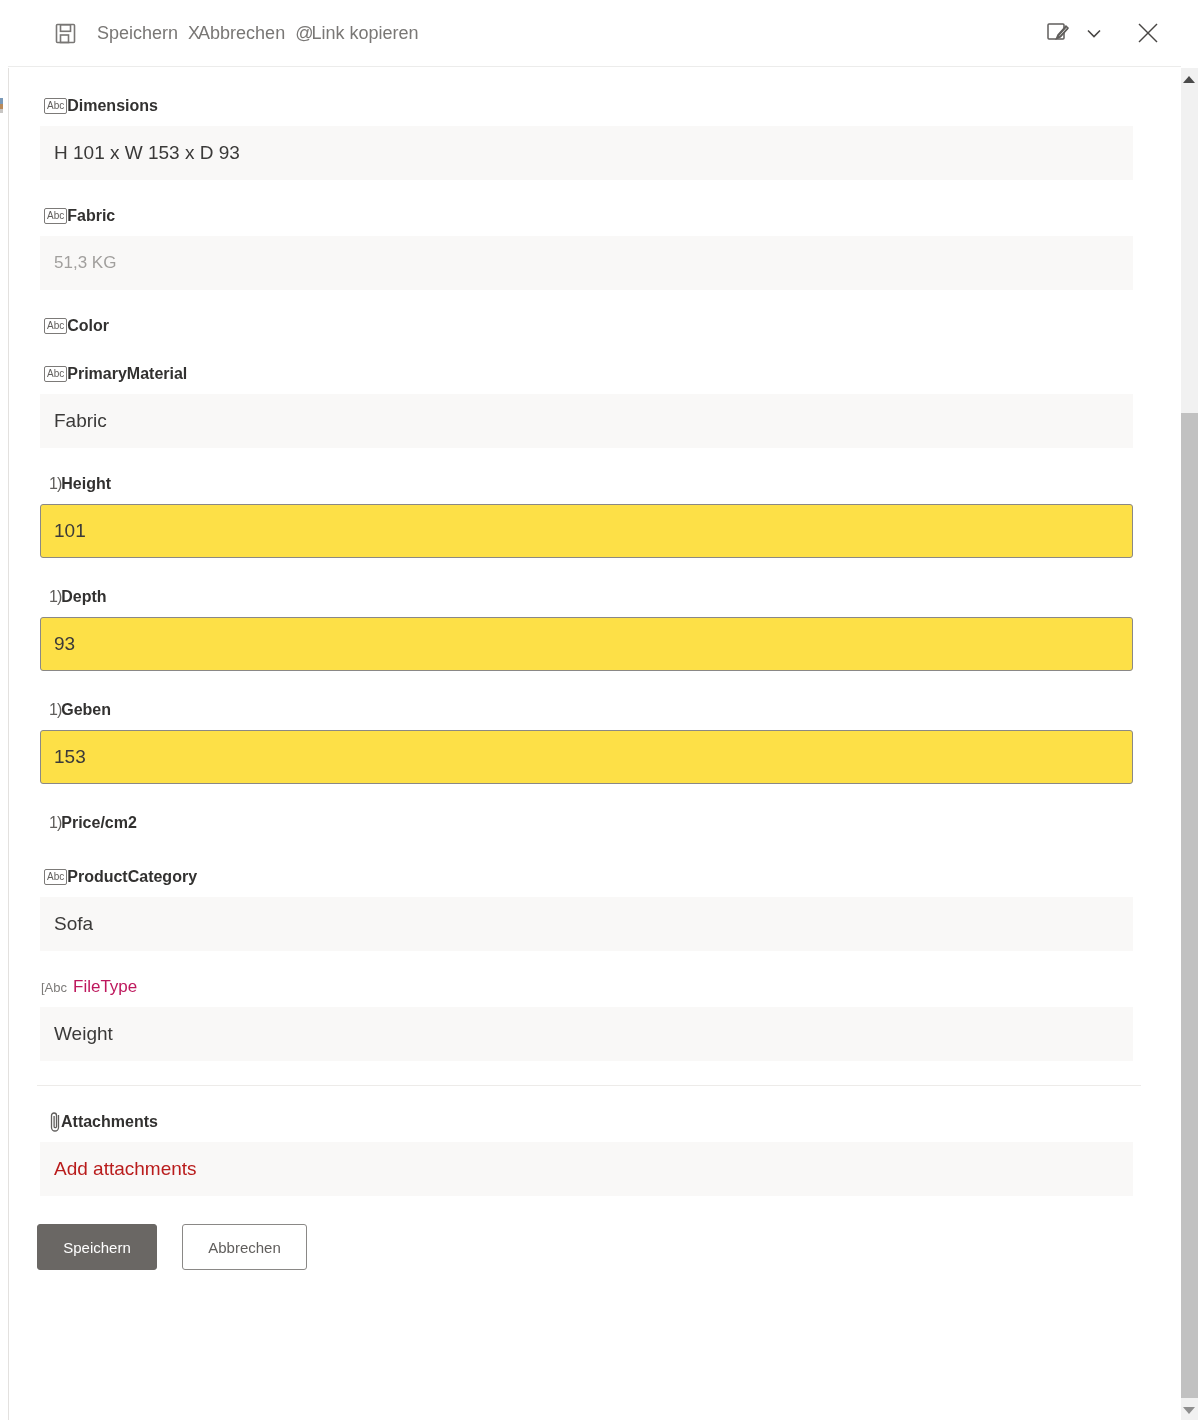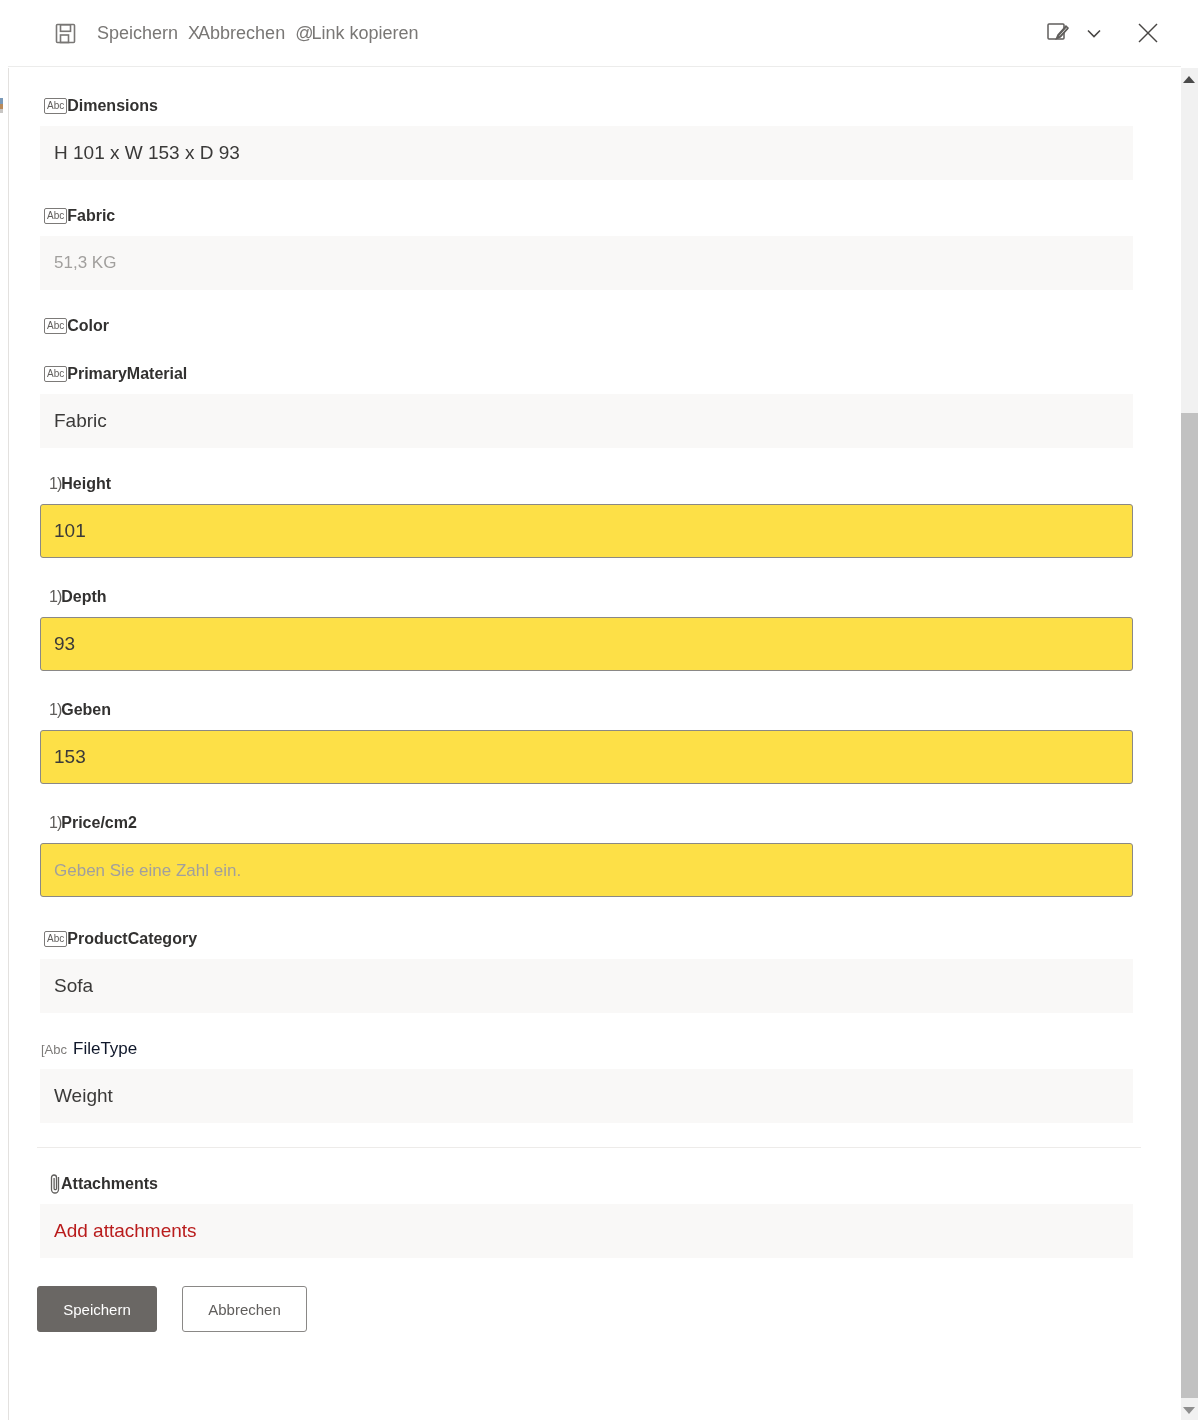--- a/index.html
+++ b/index.html
@@ -33,21 +33,21 @@
   .field { margin-bottom:24px; }
   .field.num { margin-bottom:27px; }
   .field.num-last { margin-bottom:30px; }
   .lblrow { display:flex; align-items:center; height:24px; margin-left:4px; }
   .abc-icon { display:inline-flex; align-items:center; justify-content:center;
               border:1px solid #7c7a78; border-radius:2px; color:#605e5c;
               font-size:10px; padding:1px 2px; height:16px; line-height:1; }
   .num-icon { color:#605e5c; font-size:16px; letter-spacing:-1px; margin-left:5px; }
   .clip-icon { margin-left:5px; display:inline-flex; }
   .lbl { font-size:16px; font-weight:600; color:#323130; margin-left:0; }
-  .lbl.gray { font-weight:400; color:#0f172a; font-size:17px; margin-left:6px; }
+  .lbl.gray { font-weight:400; color:#be185d; font-size:17px; margin-left:6px; }
   .glyph-gray { color:#7d7b79; font-size:13px; }
   .vbox { margin-top:8px; height:54px; background:#f9f8f7; display:flex;
           align-items:center; padding-left:14px; font-size:19px; color:#3b3a39; }
   .vbox.muted { color:#a19f9d; font-size:17px; }
   .vbox.big-muted { color:#b91c1c; font-size:19px; }
   .ninput { margin-top:8px; height:54px; width:100%; background:#fde047;
             border:1px solid #8a8886; border-radius:3px; padding-left:13px;
             font-size:19px; color:#3b3a39; font-family:"Liberation Sans", sans-serif;
             outline:none; }
   .ninput::placeholder { color:#a19f9d; font-size:17px; }
@@ -184,21 +184,20 @@
       <span class="lbl">Geben</span>
     </div>
     <input class="ninput" type="text" value="153" style="">
   </div>
 
   <div class="field num-last">
     <div class="lblrow">
       <span class="num-icon">1)</span>
       <span class="lbl">Price/cm2</span>
     </div>
-    <input class="ninput" type="text" placeholder="Geben Sie eine Zahl ein." style="">
   </div>
 
   <div class="field">
     <div class="lblrow">
       <span class="abc-icon">Abc</span>
       <span class="lbl">ProductCategory</span>
     </div>
     <div class="vbox">
       <span>Sofa</span>
     </div>

